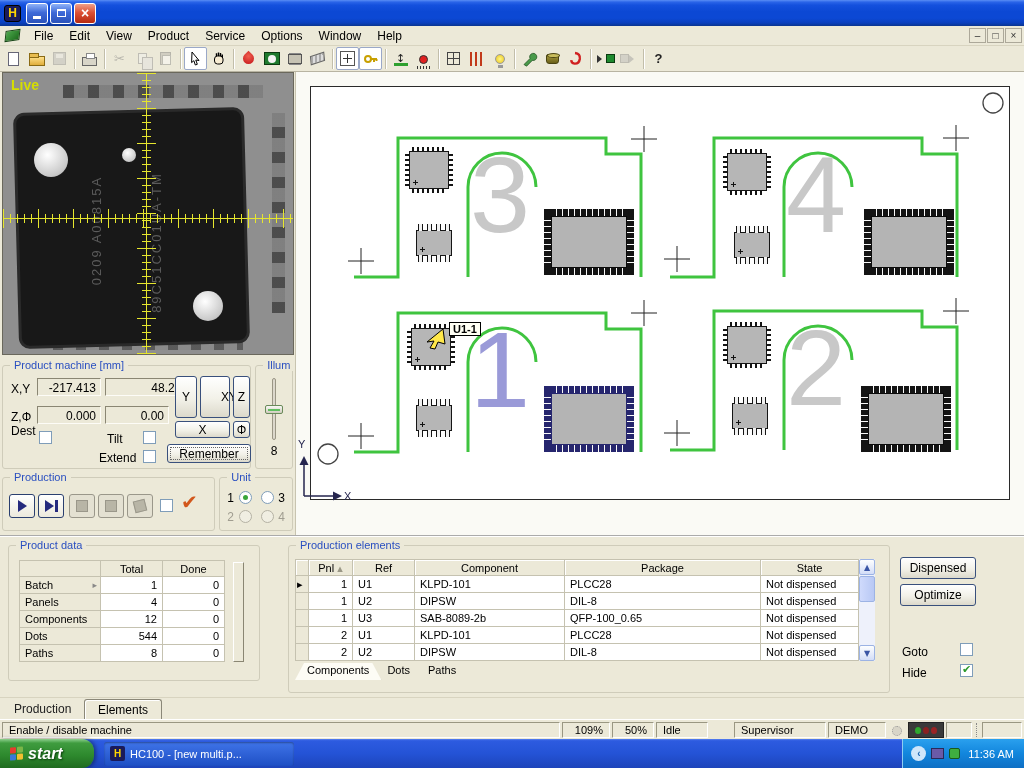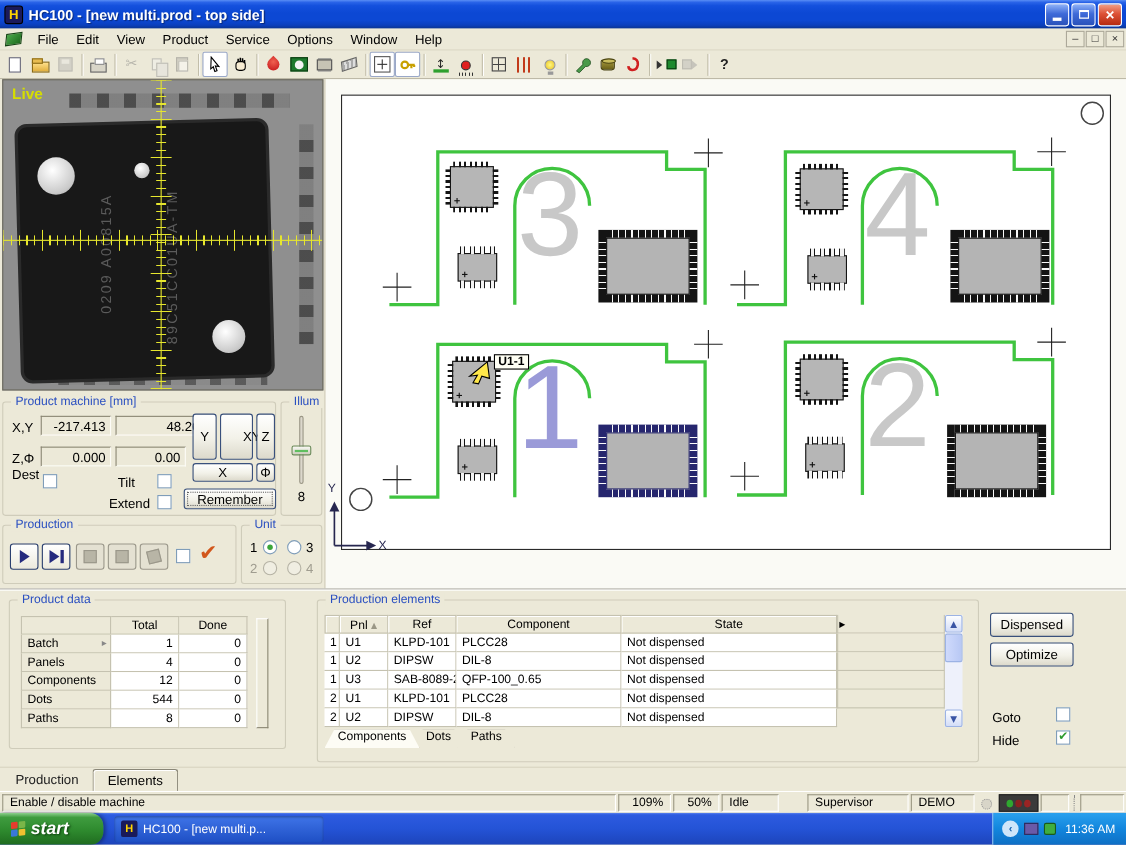--- a/index.html
+++ b/index.html
@@ -226,21 +226,20 @@
   .trico2 { width:11px; height:11px; background:#3fae3f; border:1px solid #1a5a1a; border-radius:2px; }
   .time { color:#fff; font-size:11px; margin-left:3px; }
 </style>
 </head>
 <body>
 
 <div class="screen">
 
   <div class="titlebar">
     <div class="appico">H</div>
-    <div class="wtitle">HC100 - [new multi.prod - top side]</div>
     <div class="caps">
       <div class="capbtn">
           <span class="gl-min"></span>
         </div>
       <div class="capbtn">
           <span class="gl-rst"></span>
         </div>
       <div class="capbtn close">
           <span>×</span>
         </div>
@@ -611,20 +610,21 @@
     </div>
 
     <div class="grp grp-el">
       <span class="gt">Production elements</span>
       <div class="el-wrap">
         <div class="el-table">
           <div class="c hd selc"></div>
           <div class="c hd sort">Pnl</div>
           <div class="c hd">Ref</div>
           <div class="c hd">Component</div>
+          <div class="c hd">Package</div>
           <div class="c hd">State</div>
 
           <div class="c selc">▸</div>
           <div class="c num">1</div>
           <div class="c">U1</div>
           <div class="c">KLPD-101</div>
           <div class="c">PLCC28</div>
           <div class="c">Not dispensed</div>
 
           <div class="c selc"></div>

